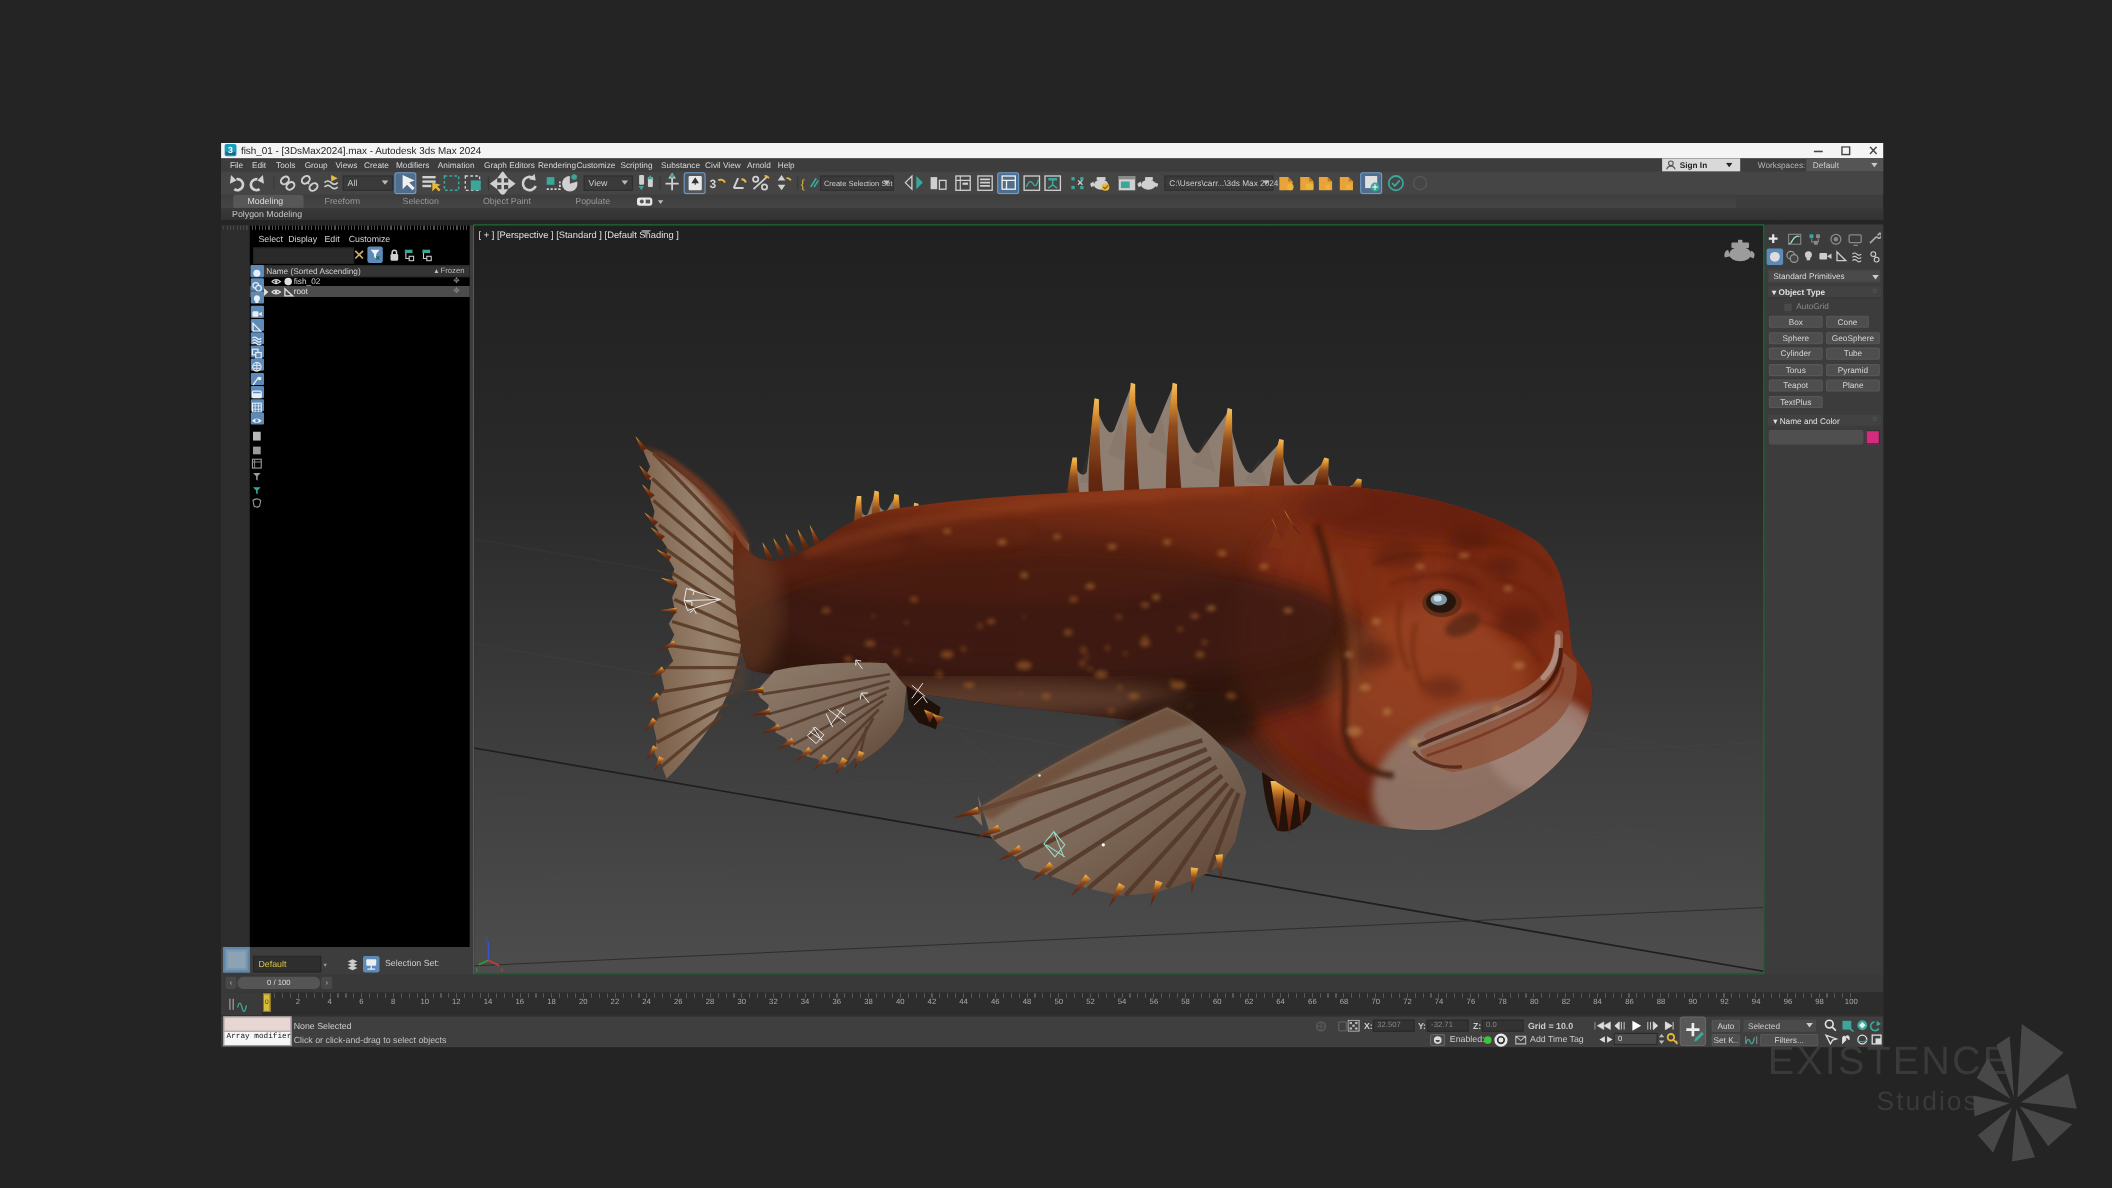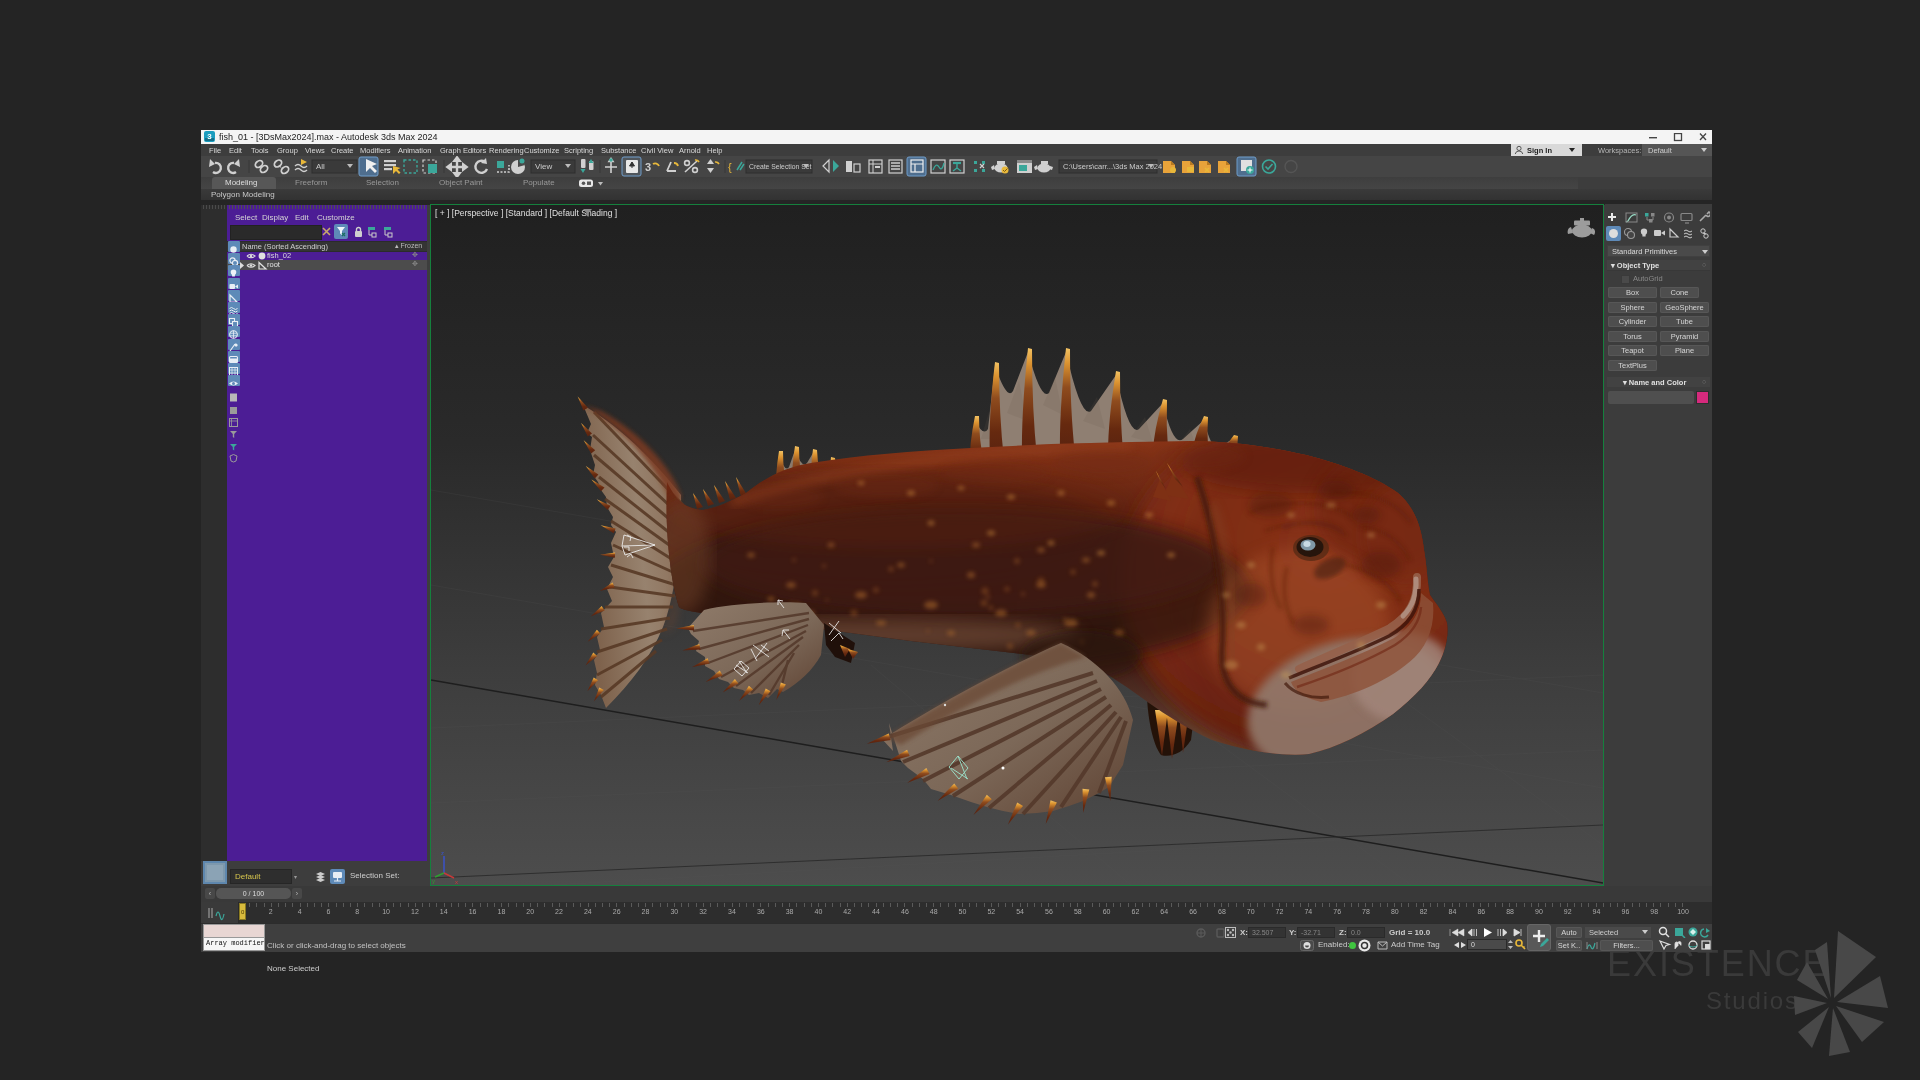--- a/index.html
+++ b/index.html
@@ -6,21 +6,21 @@
 #titlebar{position:absolute;left:0;top:0;width:1511px;height:14px;background:#f4f4f4;}
 #titlebar .t{position:absolute;left:18px;top:2px;font-size:9px;color:#222;}
 #menubar{position:absolute;left:0;top:14px;width:1511px;height:12px;background:#3d3d3d;text-align:center;}
 #menubar span{position:absolute;top:1.5px;font-size:7.5px;color:#d8d8d8;white-space:nowrap;}
 #toolbar{position:absolute;left:0;top:26px;width:1511px;height:21px;background:#454545;}
 #ribbon{position:absolute;left:0;top:47px;width:1377px;height:12px;background:linear-gradient(#3e3e3e,#454545);}
 #ribbon span{position:absolute;top:1px;font-size:8px;color:#999;}
 #polyrow{position:absolute;left:0;top:59px;width:1511px;height:11px;background:linear-gradient(#3a3a3a,#323232);}
 #darkgap{position:absolute;left:0;top:70px;width:1511px;height:5px;background:#252525;}
 #leftstrip{position:absolute;left:0;top:75px;width:26px;height:681px;background:#2d2d2d;}
-#explorer{position:absolute;left:26px;top:75px;width:200px;height:656px;background:#4c1d95;}
+#explorer{position:absolute;left:26px;top:75px;width:200px;height:656px;background:#000000;}
 #minibar{position:absolute;left:0;top:731px;width:229px;height:25px;background:#3d3d3d;}
 #vp{position:absolute;left:229px;top:74px;width:1174px;height:682px;background:#262626;border:1px solid #15803d;box-sizing:border-box;}
 #cmdpanel{position:absolute;left:1404px;top:74px;width:107px;height:682px;background:#3c3c3c;}
 #trackrow{position:absolute;left:0;top:756px;width:1511px;height:16px;background:#393939;}
 #ruler{position:absolute;left:0;top:772px;width:1511px;height:21px;background:#2d2d2d;}
 #statusbar{position:absolute;left:0;top:793px;width:1511px;height:28px;background:#3f3f3f;}
 .num{position:absolute;top:6px;font-size:7px;color:#aaa;transform:translateX(-50%);}
 .btn{position:absolute;background:#4e4e4e;border-radius:2px;color:#d6d6d6;font-size:7.5px;text-align:center;box-shadow:inset 0 0 0 1px #575757;}
 .fld{position:absolute;background:#333;border:1px solid #2a2a2a;box-sizing:border-box;color:#888;font-size:7px;}
 .ic{position:absolute;}
@@ -845,21 +845,21 @@
 <div class="btn" style="left:3px;top:97.6px;width:49px;height:11px;line-height:11px;">Sphere</div>
 <div class="btn" style="left:55px;top:97.6px;width:49px;height:11px;line-height:11px;">GeoSphere</div>
 <div class="btn" style="left:3px;top:112.19999999999999px;width:49px;height:11px;line-height:11px;">Cylinder</div>
 <div class="btn" style="left:55px;top:112.19999999999999px;width:49px;height:11px;line-height:11px;">Tube</div>
 <div class="btn" style="left:3px;top:126.79999999999998px;width:49px;height:11px;line-height:11px;">Torus</div>
 <div class="btn" style="left:55px;top:126.79999999999998px;width:49px;height:11px;line-height:11px;">Pyramid</div>
 <div class="btn" style="left:3px;top:141.39999999999998px;width:49px;height:11px;line-height:11px;">Teapot</div>
 <div class="btn" style="left:55px;top:141.39999999999998px;width:49px;height:11px;line-height:11px;">Plane</div>
 <div class="btn" style="left:3px;top:155.99999999999997px;width:49px;height:11px;line-height:11px;">TextPlus</div>
 <div class="ab" style="left:2px;top:173px;width:103px;height:10px;background:#424242;">
-        <span class="ab" style="left:16px;top:1px;font-size:7.5px;color:#e0e0e0;font-weight:bold;">▾ Name and Color</span>
+        <span class="ab" style="left:5px;top:1px;font-size:7.5px;color:#e0e0e0;font-weight:normal;">▾ Name and Color</span>
         <span class="ab" style="left:95px;top:1px;font-size:7px;color:#777;">○</span>
       </div>
 <div class="ab" style="left:3px;top:187px;width:86px;height:13px;background:#4f4f4f;border-radius:2px;"></div>
 <div class="ab" style="left:91px;top:187px;width:13px;height:13px;background:#d62a7d;border:1px solid #2e2e2e;box-sizing:border-box;"></div>
 </div>
   <div id="trackrow">
 <div class="ab" style="left:4px;top:2px;width:10px;height:11px;background:#484848;border-radius:2px;text-align:center;line-height:11px;font-size:7px;color:#bbb;">‹</div>
 <div class="ab" style="left:15px;top:2px;width:75px;height:11px;background:#555;border-radius:5px;text-align:center;line-height:11px;font-size:7px;color:#ddd;">0 / 100</div>
 <div class="ab" style="left:91px;top:2px;width:10px;height:11px;background:#484848;border-radius:2px;text-align:center;line-height:11px;font-size:7px;color:#bbb;">›</div>
 </div>
@@ -923,21 +923,21 @@
 <span class="num" style="left:1482.0px">100</span>
 <div class="ab" style="left:38px;top:1px;width:7px;height:17px;background:#d8bb3d;border:1px solid #8a7a20;box-sizing:border-box;">
         <span style="position:absolute;left:1px;top:5px;font-size:6px;color:#4a3a00;">0</span>
       </div>
 </div>
   <div id="statusbar" style="border-top:1px solid #2c2c2c;">
 <div class="ab" style="left:2px;top:0px;width:62px;height:14px;background:#e8d6d3;border:1px solid #999;box-sizing:border-box;"></div>
 <div class="ab" style="left:2px;top:14px;width:62px;height:13px;background:#f6f6f6;border:1px solid #999;border-top:none;box-sizing:border-box;">
         <span style="position:absolute;left:2px;top:1px;font-family:'Liberation Mono',monospace;font-size:7px;white-space:nowrap;color:#111;">Array modifier</span>
       </div>
-<span class="ab" style="left:66px;top:4px;font-size:8px;color:#cfcfcf;margin-top:36px;">None Selected</span>
+<span class="ab" style="left:66px;top:4px;font-size:8px;color:#cfcfcf;">None Selected</span>
 <span class="ab" style="left:66px;top:17px;font-size:8px;color:#c2c2c2;">Click or click-and-drag to select objects</span>
 <svg class="ab" style="left:992px;top:3px" width="44" height="12">
         <circle cx="8" cy="6" r="4" fill="none" stroke="#5a5a5a" stroke-width="1.4"></circle>
         <path d="M8,2 v8 M4,6 h8" stroke="#5a5a5a" stroke-width="1"></path>
         <rect x="24" y="2" width="7" height="8" rx="1" fill="none" stroke="#5a5a5a" stroke-width="1.4"></rect>
       </svg>
 <svg class="ab" style="left:1024px;top:3px" width="12" height="11">
         <rect x="0.5" y="0.5" width="10" height="10" fill="none" stroke="#bbb"></rect>
         <circle cx="3" cy="3" r="1.2" fill="#bbb"></circle>
         <circle cx="8" cy="3" r="1.2" fill="#bbb"></circle>

